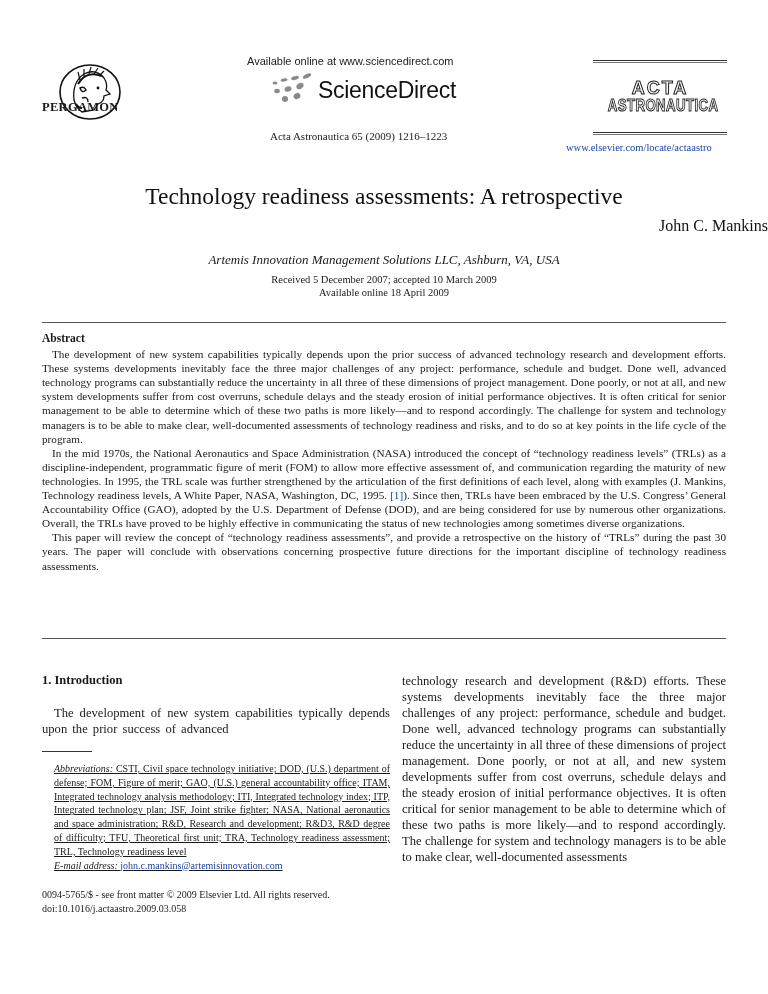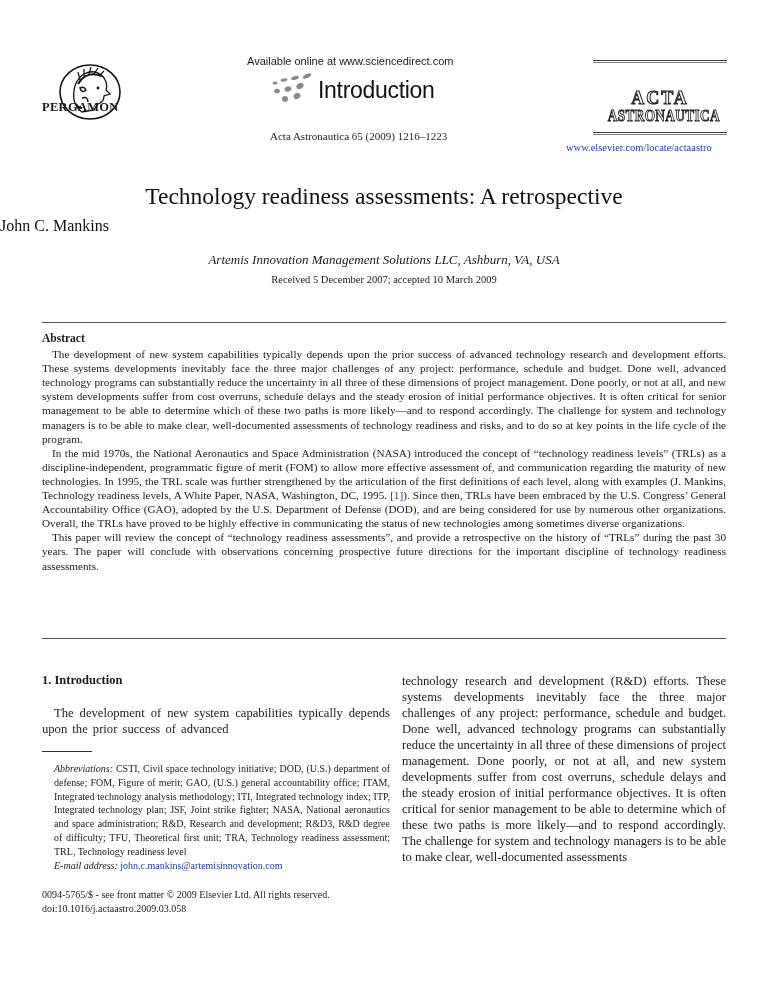--- a/index.html
+++ b/index.html
@@ -9,50 +9,50 @@
 
   
   .pergamon-logo { left: 58px; top: 58px; width: 64px; height: 72px; }
   .pergamon-text { left: 42px; top: 100px; font-size: 12.5px; font-weight: bold; letter-spacing: 0.3px; }
   .sd-available { left: 247px; top: 55px; font-family: "Liberation Sans", sans-serif; font-size: 11px; color: #222; }
   .sd-dots { left: 271px; top: 72px; width: 48px; height: 34px; }
   .sd-brand { left: 318px; top: 77px; font-family: "Liberation Sans", sans-serif; font-size: 23px; color: #111; letter-spacing: -0.3px; }
   .journal-ref { left: 270px; top: 130px; font-size: 11px; color: #222; }
 
   .acta-rule-top { left: 593px; top: 60px; width: 134px; height: 3px; border-top: 1.5px solid #333; border-bottom: 1px solid #777; box-sizing: border-box; }
-  .acta-title { left: 593px; top: 80px; width: 134px; text-align: center; font-family: Liberation Serif, serif;
-                font-weight: bold; color: #fff; -webkit-text-stroke: 1px #222; line-height: 17px; margin-top: 10px; }
+  .acta-title { left: 593px; top: 80px; width: 134px; text-align: center; font-family: Liberation Sans, sans-serif;
+                font-weight: bold; color: #fff; -webkit-text-stroke: 1px #222; line-height: 17px; }
   .acta-title .l1 { font-size: 18px; letter-spacing: 2px; display: block; }
   .acta-title .l2 { font-size: 17px; letter-spacing: 0.5px; display: block; transform: scaleX(0.78); transform-origin: center; white-space: nowrap; }
   .acta-rule-bot { left: 593px; top: 132px; width: 134px; height: 3px; border-top: 1.5px solid #333; border-bottom: 1px solid #777; box-sizing: border-box; }
   .acta-url { left: 566px; top: 142px; font-size: 10.5px; color: #1a3fa0; text-decoration: none; }
 
   
   .title { left: 0; top: 183px; width: 768px; text-align: center; font-size: 23.5px; color: #111; }
-  .author { left: 0; top: 217px; width: 768px; text-align: left; font-size: 16px; color: #111; }
+  .author { left: 0; top: 217px; width: 768px; text-align: right; font-size: 16px; color: #111; }
   .affil { left: 0; top: 252px; width: 768px; text-align: center; font-size: 13px; font-style: italic; }
   .dates { left: 0; top: 273px; width: 768px; text-align: center; font-size: 10.5px; line-height: 13px; }
 
   .rule { left: 42px; width: 684px; height: 0; border-top: 1px solid #555; }
 
   
   .abstract { left: 42px; top: 331px; width: 684px; font-size: 11.2px; line-height: 14.1px; text-align: justify; }
   .abstract h2 { font-size: 11.5px; font-weight: bold; margin: 0 0 2px 0; }
   .abstract p { margin: 0; text-indent: 10px; }
   .abstract .copy { text-indent: 0; }
   .cite { color: #1a3fa0; }
 
   
   .col-left { left: 42px; top: 673px; width: 348px; }
   .col-right { left: 402px; top: 673px; width: 324px; }
   .sec-head { font-size: 12.5px; font-weight: bold; margin: 0; }
   .body-text { font-size: 12.6px; line-height: 16px; text-align: justify; margin: 0; }
   .col-left .body-text { width: 348px; margin-top: 17px; text-indent: 12px; word-spacing: 2px; }
   .fn-rule { width: 50px; border-top: 1px solid #333; margin-top: 14px; }
-  .footnote { font-size: 10px; line-height: 13.8px; text-align: justify; margin: 10px 0 0 0; padding-left: 12px; }
+  .footnote { font-size: 10px; line-height: 13.8px; text-align: justify; margin: 10px 0 0 0; padding-left: 12px; text-decoration: underline; }
   .footnote p { margin: 0; }
   .footnote .lbl { font-style: italic; }
   .email { color: #1a3fa0; }
   .frontmatter { font-size: 10px; line-height: 13.5px; margin-top: 16px; }
 </style>
 </head>
 <body>
 
 <div class="abs pergamon-logo">
   <svg width="64" height="72" viewBox="0 0 64 72">
@@ -76,36 +76,37 @@
       <ellipse cx="24" cy="6" rx="4" ry="1.8" transform="rotate(-15 24 6)"></ellipse>
       <ellipse cx="36" cy="4" rx="4.5" ry="2" transform="rotate(-25 36 4)"></ellipse>
       <ellipse cx="6" cy="19" rx="2.8" ry="2.3"></ellipse>
       <ellipse cx="17" cy="17" rx="3.5" ry="2.6" transform="rotate(-20 17 17)"></ellipse>
       <ellipse cx="29" cy="14" rx="3.8" ry="2.8" transform="rotate(-30 29 14)"></ellipse>
       <ellipse cx="14" cy="27" rx="3" ry="3"></ellipse>
       <ellipse cx="26" cy="24" rx="3.5" ry="3" transform="rotate(-30 26 24)"></ellipse>
     </g>
   </svg>
 </div>
-<div class="abs sd-brand">Introduction</div>
+<div class="abs sd-brand">ScienceDirect</div>
 <div class="abs journal-ref">Acta Astronautica 65 (2009) 1216–1223</div>
 
 <div class="abs acta-rule-top"></div>
 <div class="abs acta-title">
   <span class="l1">ACTA</span>
   <span class="l2">ASTRONAUTICA</span>
 </div>
 <div class="abs acta-rule-bot"></div>
 <a class="abs acta-url">www.elsevier.com/locate/actaastro</a>
 
 <div class="abs title">Technology readiness assessments: A retrospective</div>
 <div class="abs author">John C. Mankins</div>
 <div class="abs affil">Artemis Innovation Management Solutions LLC, Ashburn, VA, USA</div>
 <div class="abs dates">
   <div>Received 5 December 2007; accepted 10 March 2009</div>
+  <div>Available online 18 April 2009</div>
 </div>
 
 <div class="abs rule" style="top:322px;"></div>
 
 <div class="abs abstract">
   <h2>Abstract</h2>
   <p>The development of new system capabilities typically depends upon the prior success of advanced technology research and development efforts. These systems developments inevitably face the three major challenges of any project: performance, schedule and budget. Done well, advanced technology programs can substantially reduce the uncertainty in all three of these dimensions of project management. Done poorly, or not at all, and new system developments suffer from cost overruns, schedule delays and the steady erosion of initial performance objectives. It is often critical for senior management to be able to determine which of these two paths is more likely—and to respond accordingly. The challenge for system and technology managers is to be able to make clear, well-documented assessments of technology readiness and risks, and to do so at key points in the life cycle of the program.</p>
   <p><span>In the mid 1970s, the National Aeronautics and Space Administration (NASA) introduced the concept of “technology readiness levels” (TRLs) as a discipline-independent, programmatic figure of merit (FOM) to allow more effective assessment of, and communication regarding the maturity of new technologies. In 1995, the TRL scale was further strengthened by the articulation of the first definitions of each level, along with examples (J. Mankins, Technology readiness levels, A White Paper, NASA, Washington, DC, 1995. </span><a class="cite">[1]</a><span>). Since then, TRLs have been embraced by the U.S. Congress’ General Accountability Office (GAO), adopted by the U.S. Department of Defense (DOD), and are being considered for use by numerous other organizations. Overall, the TRLs have proved to be highly effective in communicating the status of new technologies among sometimes diverse organizations.</span></p>
   <p>This paper will review the concept of “technology readiness assessments”, and provide a retrospective on the history of “TRLs” during the past 30 years. The paper will conclude with observations concerning prospective future directions for the important discipline of technology readiness assessments.</p>
 </div>

